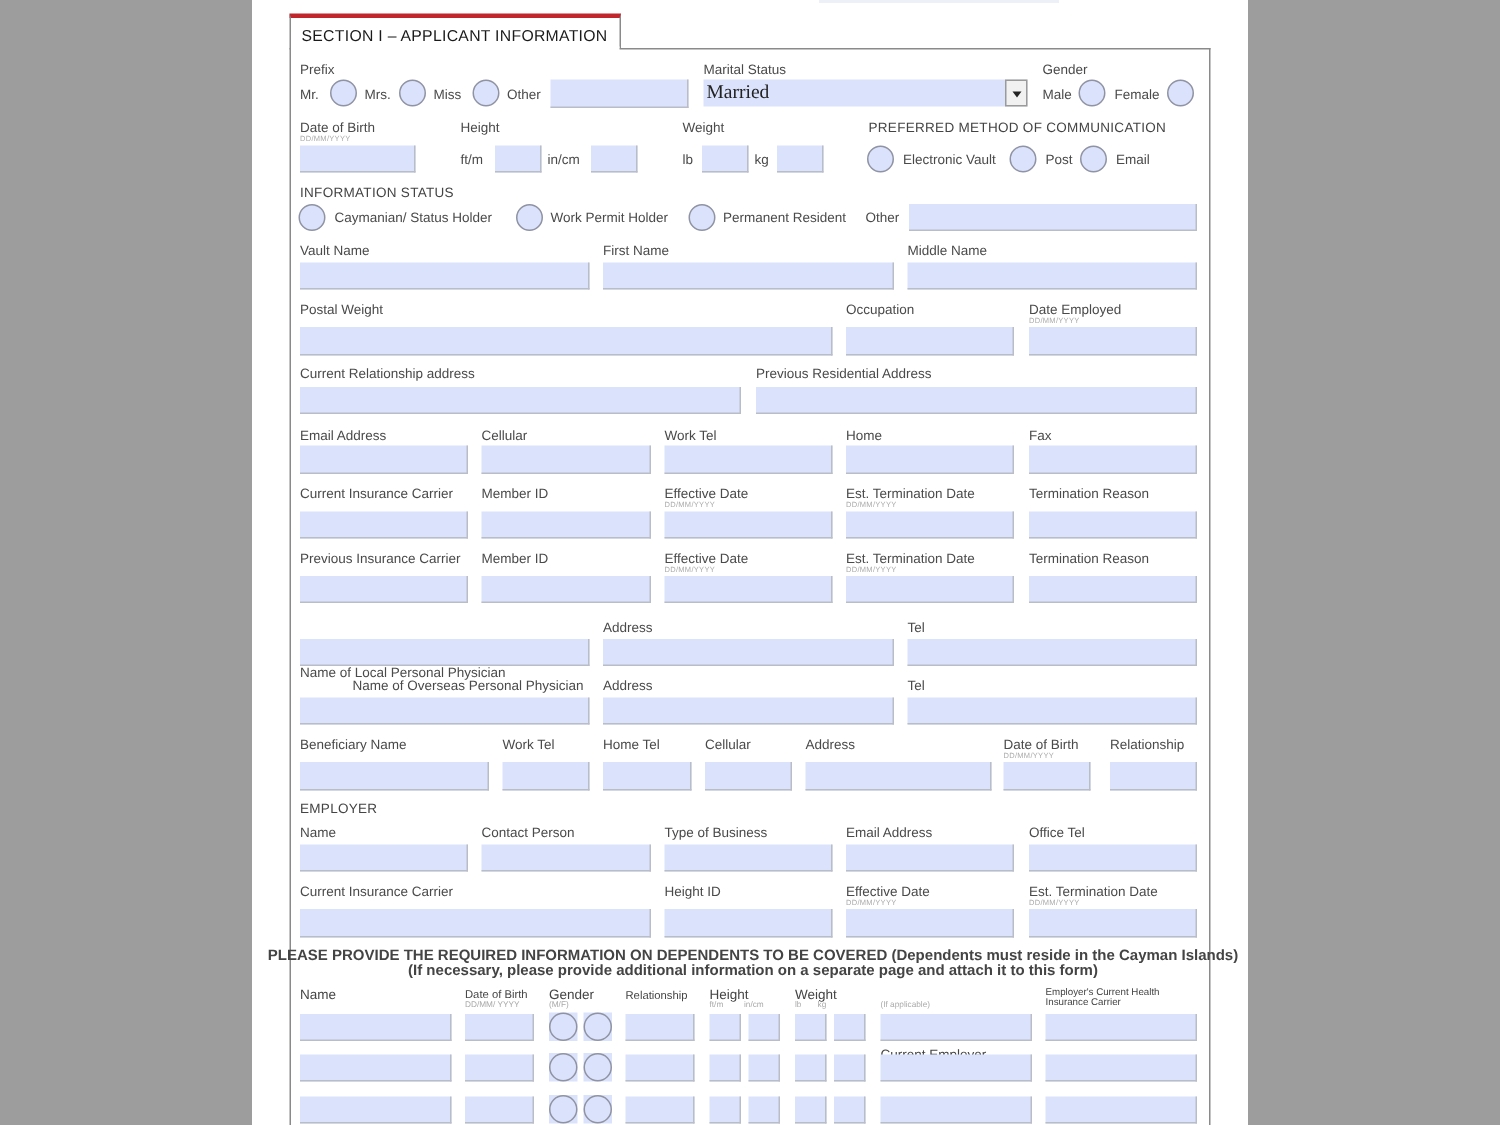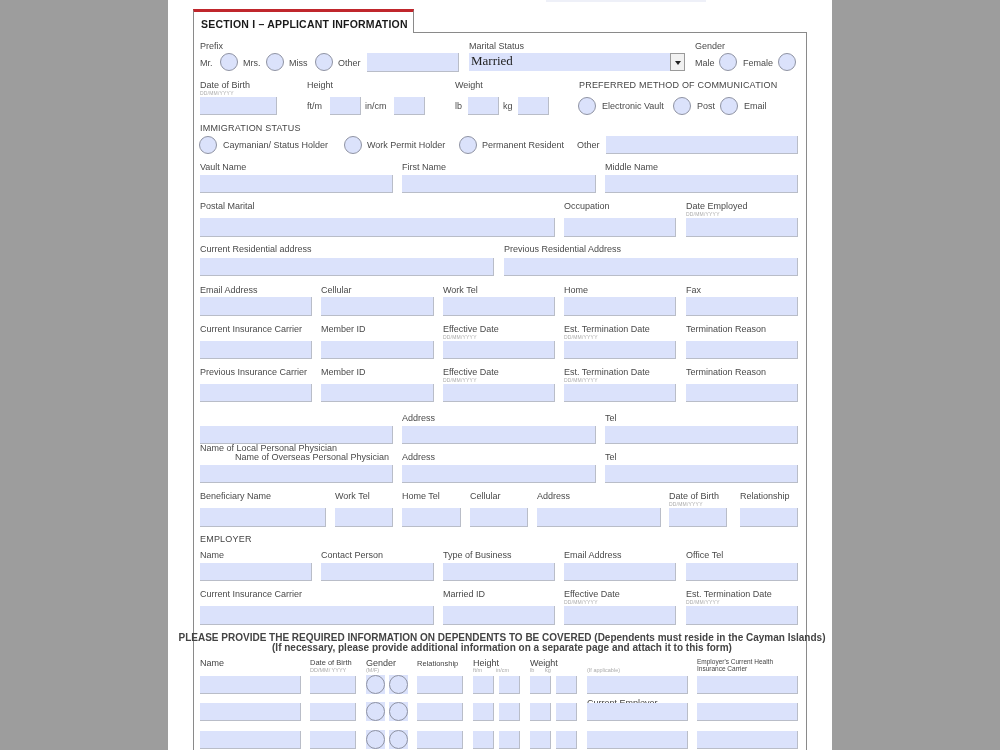--- a/index.html
+++ b/index.html
@@ -1,21 +1,21 @@
 <!DOCTYPE html>
 <html><head>
 <meta charset="utf-8">
 <style>
   html,body{margin:0;padding:0;}
   body{width:1000px;height:750px;background:#9d9d9d;position:relative;overflow:hidden;font-family:"Liberation Sans",sans-serif;color:#333;}
   .page{position:absolute;left:168px;top:0;width:664px;height:750px;background:#fff;}
   .topline{position:absolute;left:378px;top:0;width:160px;height:2px;background:#eef0f8;}
   .frame{position:absolute;left:25px;top:32px;width:612px;height:740px;border:1px solid #8a8a8a;border-bottom:none;}
   .tab{position:absolute;left:25px;top:9px;width:221px;height:23px;background:#fff;border-top:3px solid #c0262c;border-right:1px solid #8a8a8a;border-left:1px solid #8a8a8a;box-sizing:border-box;z-index:2;}
-  .tab span{position:absolute;left:7px;top:6px;font-size:10.5px;font-weight:bold;letter-spacing:0.2px;color:#1a1a1a;white-space:nowrap;}
+  .tab span{position:absolute;left:7px;top:6px;font-size:10.5px;font-weight:normal;letter-spacing:0.2px;color:#1a1a1a;white-space:nowrap;}
   .tabcover{position:absolute;left:26px;top:31px;width:219px;height:3px;background:#fff;z-index:3;}
   .lbl{position:absolute;font-size:9px;color:#4a4a4a;white-space:nowrap;}
   .hint{position:absolute;font-size:5px;color:#aaa;white-space:nowrap;letter-spacing:0.2px;}
   .caps{position:absolute;font-size:9px;color:#444;white-space:nowrap;letter-spacing:0.2px;}
   .fld{position:absolute;background:#dbe2fb;border-right:1px solid #b9bdc8;border-bottom:1px solid #b9bdc8;box-sizing:border-box;}
   .rad{position:absolute;width:18px;height:18px;border-radius:50%;background:#dbe2fb;border:1px solid #8f93a3;box-sizing:border-box;}
   .radsq{position:absolute;width:19px;height:19px;background:#dbe2fb;}
   .radsq .c{position:absolute;left:0;top:0;width:19px;height:19px;border-radius:50%;border:1px solid #8f93a3;box-sizing:border-box;}
   .dd{position:absolute;background:#dbe2fb;box-sizing:border-box;}
   .dd .val{position:absolute;left:2px;top:0px;font-family:"Liberation Serif",serif;font-size:13px;color:#222;}
@@ -75,46 +75,46 @@
   <div class="fld" style="left:350px;top:97px;width:31px;height:18px;"></div>
 
   <div class="caps" style="left:411px;top:80px;">PREFERRED METHOD OF COMMUNICATION</div>
   <div class="rad" style="left:410px;top:97px;"></div>
   <div class="lbl" style="left:434px;top:101px;">Electronic Vault</div>
   <div class="rad" style="left:505px;top:97px;"></div>
   <div class="lbl" style="left:529px;top:101px;">Post</div>
   <div class="rad" style="left:552px;top:97px;"></div>
   <div class="lbl" style="left:576px;top:101px;">Email</div>
 
-  <div class="caps" style="left:32px;top:123px;">IMMIGRATION STATUS</div>
+  <div class="caps" style="left:32px;top:123px;">INFORMATION STATUS</div>
   <div class="rad" style="left:31px;top:136px;"></div>
   <div class="lbl" style="left:55px;top:140px;">Caymanian/ Status Holder</div>
   <div class="rad" style="left:176px;top:136px;"></div>
   <div class="lbl" style="left:199px;top:140px;">Work Permit Holder</div>
   <div class="rad" style="left:291px;top:136px;"></div>
   <div class="lbl" style="left:314px;top:140px;">Permanent Resident</div>
   <div class="lbl" style="left:409px;top:140px;">Other</div>
   <div class="fld" style="left:438px;top:136px;width:192px;height:18px;"></div>
 
   <div class="lbl" style="left:32px;top:162px;">Vault Name</div>
   <div class="fld" style="left:32px;top:175px;width:193px;height:18px;"></div>
   <div class="lbl" style="left:234px;top:162px;">First Name</div>
   <div class="fld" style="left:234px;top:175px;width:194px;height:18px;"></div>
   <div class="lbl" style="left:437px;top:162px;">Middle Name</div>
   <div class="fld" style="left:437px;top:175px;width:193px;height:18px;"></div>
 
-  <div class="lbl" style="left:32px;top:201px;">Postal Marital</div>
+  <div class="lbl" style="left:32px;top:201px;">Postal Weight</div>
   <div class="fld" style="left:32px;top:218px;width:355px;height:19px;"></div>
   <div class="lbl" style="left:396px;top:201px;">Occupation</div>
   <div class="fld" style="left:396px;top:218px;width:112px;height:19px;"></div>
   <div class="lbl" style="left:518px;top:201px;">Date Employed</div>
   <div class="hint" style="left:518px;top:211px;">DD/MM/YYYY</div>
   <div class="fld" style="left:518px;top:218px;width:112px;height:19px;"></div>
 
-  <div class="lbl" style="left:32px;top:244px;">Current Residential address</div>
+  <div class="lbl" style="left:32px;top:244px;">Current Relationship address</div>
   <div class="fld" style="left:32px;top:258px;width:294px;height:18px;"></div>
   <div class="lbl" style="left:336px;top:244px;">Previous Residential Address</div>
   <div class="fld" style="left:336px;top:258px;width:294px;height:18px;"></div>
 
   <div class="lbl" style="left:32px;top:285px;">Email Address</div>
   <div class="fld" style="left:32px;top:297px;width:112px;height:19px;"></div>
   <div class="lbl" style="left:153px;top:285px;">Cellular</div>
   <div class="fld" style="left:153px;top:297px;width:113px;height:19px;"></div>
   <div class="lbl" style="left:275px;top:285px;">Work Tel</div>
   <div class="fld" style="left:275px;top:297px;width:112px;height:19px;"></div>
@@ -186,21 +186,21 @@
   <div class="fld" style="left:153px;top:563px;width:113px;height:18px;"></div>
   <div class="lbl" style="left:275px;top:550px;">Type of Business</div>
   <div class="fld" style="left:275px;top:563px;width:112px;height:18px;"></div>
   <div class="lbl" style="left:396px;top:550px;">Email Address</div>
   <div class="fld" style="left:396px;top:563px;width:112px;height:18px;"></div>
   <div class="lbl" style="left:518px;top:550px;">Office Tel</div>
   <div class="fld" style="left:518px;top:563px;width:112px;height:18px;"></div>
 
   <div class="lbl" style="left:32px;top:589px;">Current Insurance Carrier</div>
   <div class="fld" style="left:32px;top:606px;width:234px;height:19px;"></div>
-  <div class="lbl" style="left:275px;top:589px;">Married ID</div>
+  <div class="lbl" style="left:275px;top:589px;">Height ID</div>
   <div class="fld" style="left:275px;top:606px;width:112px;height:19px;"></div>
   <div class="lbl" style="left:396px;top:589px;">Effective Date</div>
   <div class="hint" style="left:396px;top:599px;">DD/MM/YYYY</div>
   <div class="fld" style="left:396px;top:606px;width:112px;height:19px;"></div>
   <div class="lbl" style="left:518px;top:589px;">Est. Termination Date</div>
   <div class="hint" style="left:518px;top:599px;">DD/MM/YYYY</div>
   <div class="fld" style="left:518px;top:606px;width:112px;height:19px;"></div>
 
   <div class="notice" style="top:632px;left:2px;">PLEASE PROVIDE THE REQUIRED INFORMATION ON DEPENDENTS TO BE COVERED (Dependents must reside in the Cayman Islands)</div>
   <div class="notice" style="top:642px;left:2px;">(If necessary, please provide additional information on a separate page and attach it to this form)</div>

